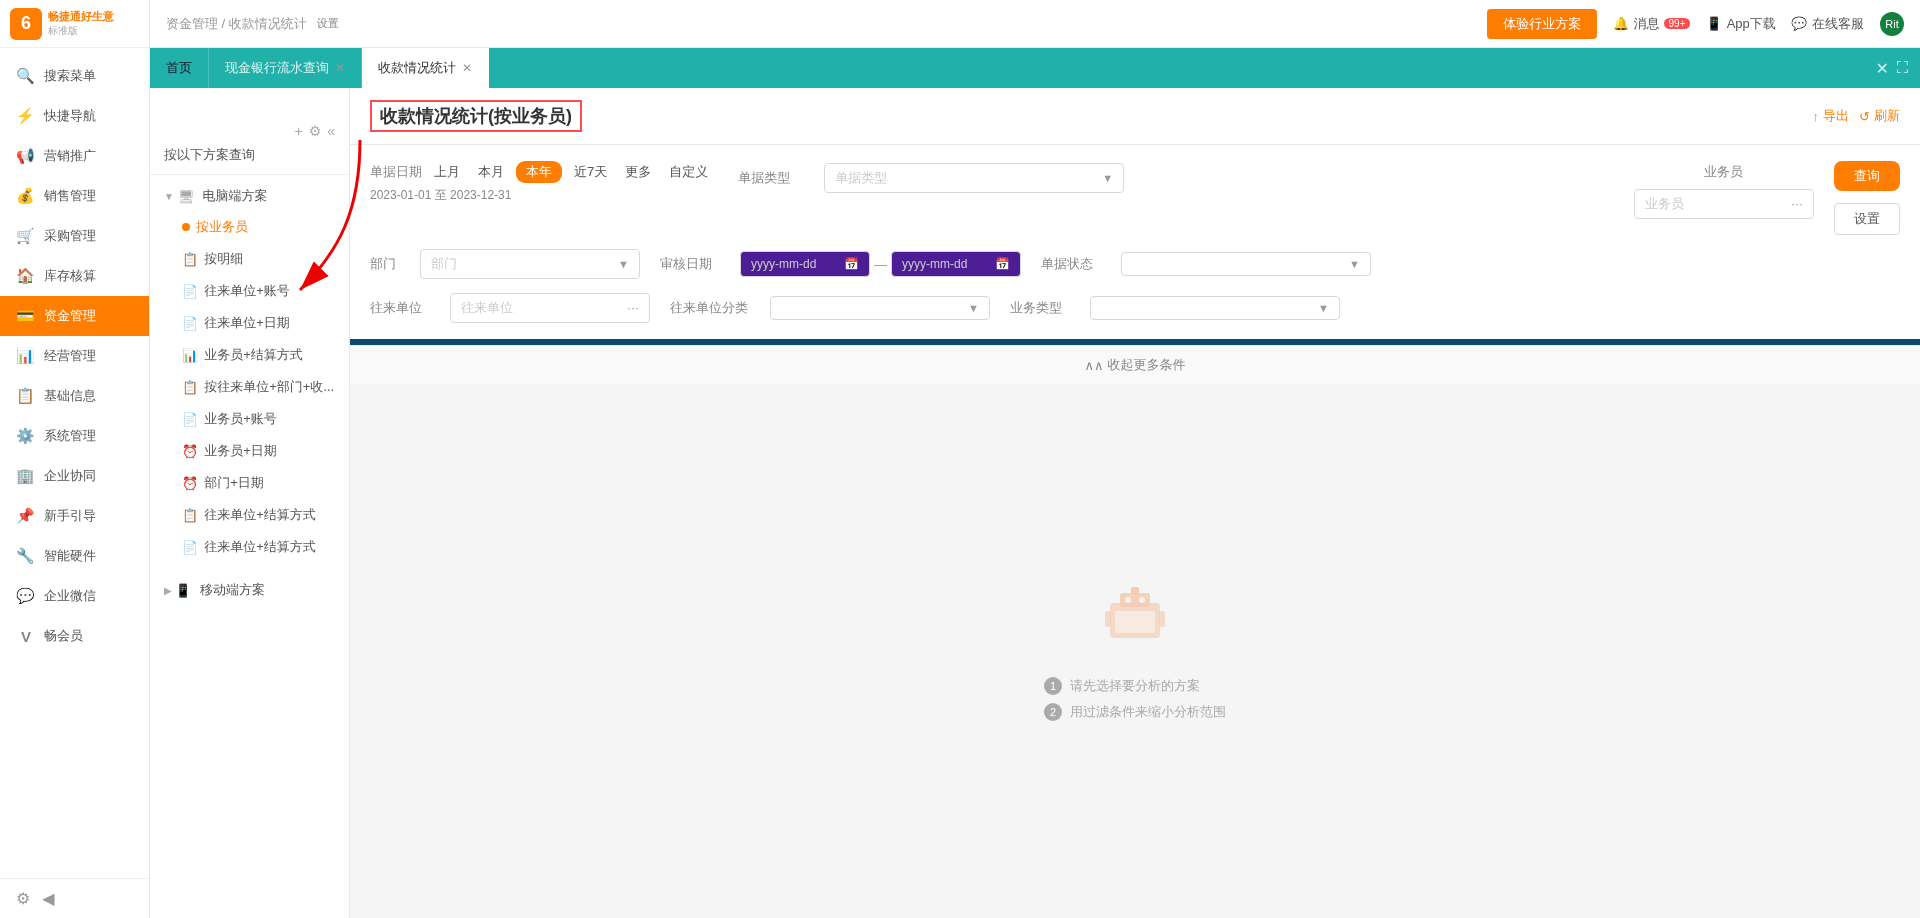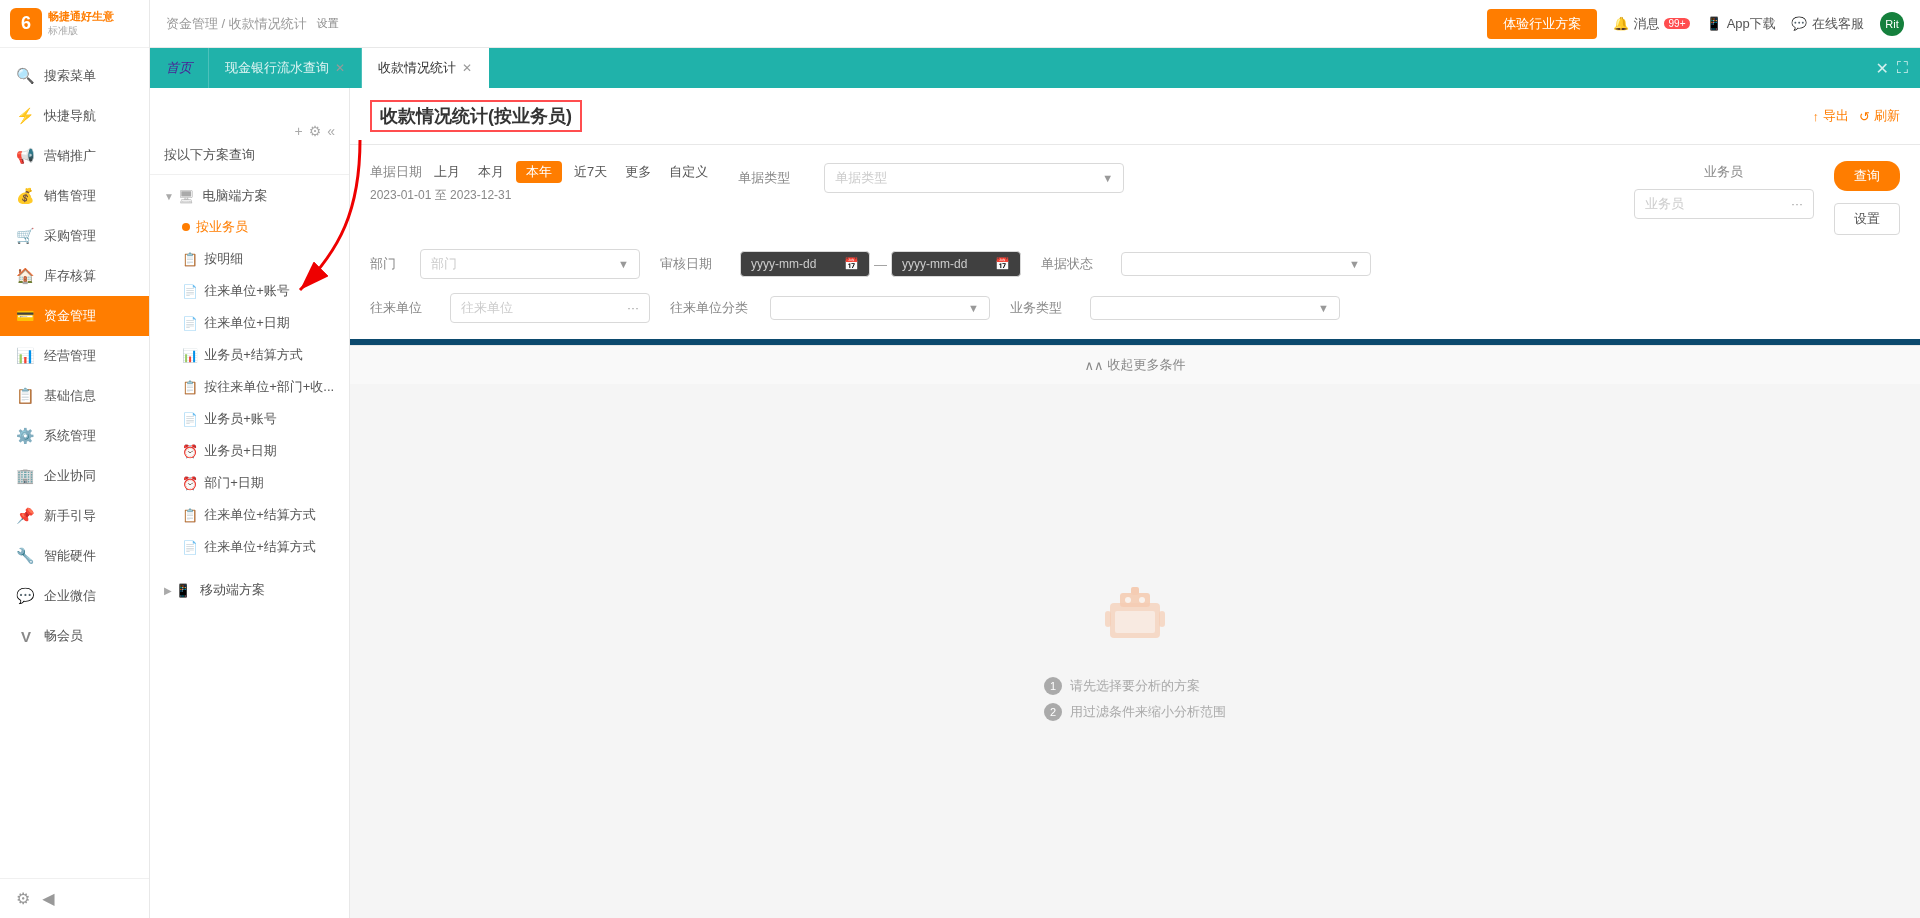--- a/index.html
+++ b/index.html
@@ -24,65 +24,65 @@
     .top-header-left { display: flex; align-items: center; gap: 10px; }
     .header-right { display: flex; align-items: center; gap: 16px; }
     .header-icon-btn { display: flex; align-items: center; gap: 4px; font-size: 13px; color: #555; cursor: pointer; }
     .header-badge { background: #ff4d4f; color: #fff; font-size: 10px; border-radius: 10px; padding: 0 5px; min-width: 18px; text-align: center; }
     .trial-btn { background: #ff7d00; color: #fff; border: none; border-radius: 4px; padding: 6px 16px; font-size: 13px; cursor: pointer; }
     .gear-btn { color: #888; cursor: pointer; font-size: 16px; }
 
     
     .tab-bar { height: 40px; background: #20b2aa; display: flex; align-items: center; padding: 0 0; flex-shrink: 0; position: relative; }
     .tab-item { height: 40px; display: flex; align-items: center; padding: 0 16px; font-size: 13px; cursor: pointer; color: rgba(255,255,255,0.85); border-right: 1px solid rgba(255,255,255,0.2); }
-    .tab-item.home { color: #4c1d95; font-style: italic; }
+    .tab-item.home { color: #0f172a; }
     .tab-item.active { background: #fff; color: #333; }
     .tab-item .tab-close { margin-left: 6px; font-size: 12px; color: #999; }
     .tab-right { margin-left: auto; display: flex; align-items: center; gap: 8px; padding-right: 12px; }
     .tab-action-btn { color: rgba(255,255,255,0.8); font-size: 16px; cursor: pointer; }
 
     
     .content { flex: 1; display: flex; overflow: hidden; background: #f5f5f5; }
 
     
     .page-header { background: #fff; padding: 12px 20px; display: flex; align-items: center; justify-content: space-between; border-bottom: 1px solid #e8e8e8; flex-shrink: 0; }
     .page-title { font-size: 18px; font-weight: 600; color: #333; border: 2px solid #ff4d4f; padding: 2px 8px; }
     .page-actions { display: flex; gap: 10px; }
     .action-btn { display: flex; align-items: center; gap: 4px; color: #ff7d00; font-size: 13px; cursor: pointer; background: none; border: none; }
 
     
     .filter-panel { background: #fff; padding: 16px 20px; border-bottom: 6px solid #0c4a6e; flex-shrink: 0; }
     .date-selector { display: flex; align-items: center; gap: 6px; }
     .date-btn { font-size: 13px; color: #555; cursor: pointer; padding: 2px 6px; border-radius: 3px; }
-    .date-btn.active { background: #ff7d00; color: #fff; border-radius: 4px; padding: 2px 10px; }
+    .date-btn.active { background: #ff7d00; color: #fff; border-radius: 9px; padding: 2px 10px; }
     .date-range { font-size: 12px; color: #888; display: block; }
     .filter-select { border: 1px solid #d9d9d9; border-radius: 4px; padding: 5px 10px; font-size: 13px; color: #555; display: flex; align-items: center; justify-content: space-between; min-width: 200px; cursor: pointer; background: #fff; }
     .filter-select .chevron { color: #999; font-size: 11px; margin-left: 8px; }
     .date-input-group { display: flex; align-items: center; gap: 4px; }
-    .date-input { border: 1px solid #d9d9d9; border-radius: 4px; padding: 5px 10px; font-size: 12px; color: #ccc; width: 130px; background: #404040; display: flex; align-items: center; justify-content: space-between; }
+    .date-input { border: 1px solid #d9d9d9; border-radius: 4px; padding: 5px 10px; font-size: 12px; color: #ccc; width: 130px; background: #4c1d95; display: flex; align-items: center; justify-content: space-between; }
     .date-sep { color: #999; }
     .collapse-bar { display: flex; align-items: center; justify-content: center; padding: 10px 0; color: #888; font-size: 13px; cursor: pointer; background: #f9f9f9; border-top: 1px solid #e8e8e8; }
     .collapse-bar .icon { margin-right: 4px; }
 
     
     .left-scheme-panel { width: 200px; background: #fff; border-right: 1px solid #e8e8e8; flex-shrink: 0; padding: 0; display: flex; flex-direction: column; }
     .scheme-header { padding: 10px 14px; display: flex; align-items: center; justify-content: space-between; border-bottom: 1px solid #f0f0f0; }
     .scheme-header-label { font-size: 13px; color: #555; margin-top: 48px; }
     .scheme-header-icons { display: flex; gap: 6px; }
     .scheme-icon { color: #aaa; font-size: 14px; cursor: pointer; }
     .scheme-group { padding: 6px 0; }
     .scheme-group-title { padding: 6px 14px; display: flex; align-items: center; gap: 4px; color: #555; font-size: 13px; cursor: pointer; }
     .scheme-group-title .triangle { font-size: 10px; color: #aaa; }
     .scheme-group-title .group-icon { font-size: 13px; color: #aaa; margin-right: 4px; }
     .scheme-item { padding: 7px 14px 7px 32px; display: flex; align-items: center; gap: 6px; font-size: 13px; color: #555; cursor: pointer; }
     .scheme-item.active { color: #ff7d00; }
     .scheme-item .item-icon { font-size: 13px; color: #aaa; }
 
     
-    .query-btn { background: #ff7d00; color: #fff; border: none; border-radius: 13px; padding: 6px 20px; font-size: 13px; cursor: pointer; }
+    .query-btn { background: #ff7d00; color: #fff; border: none; border-radius: 8px; padding: 6px 20px; font-size: 13px; cursor: pointer; }
     .settings-btn { background: #fff; color: #555; border: 1px solid #d9d9d9; border-radius: 4px; padding: 6px 16px; font-size: 13px; cursor: pointer; display: block; margin-top: 6px; }
 
     
     .empty-state { flex: 1; display: flex; flex-direction: column; align-items: center; justify-content: center; color: #aaa; font-size: 14px; }
     .empty-steps { text-align: left; margin-top: 8px; }
     .empty-step { display: flex; align-items: center; gap: 8px; margin-bottom: 8px; color: #aaa; font-size: 13px; }
     .step-num { width: 18px; height: 18px; border-radius: 50%; background: #e0e0e0; color: #fff; font-size: 11px; display: flex; align-items: center; justify-content: center; flex-shrink: 0; }
 
     .main-right { flex: 1; display: flex; flex-direction: column; overflow: hidden; }
   </style>

